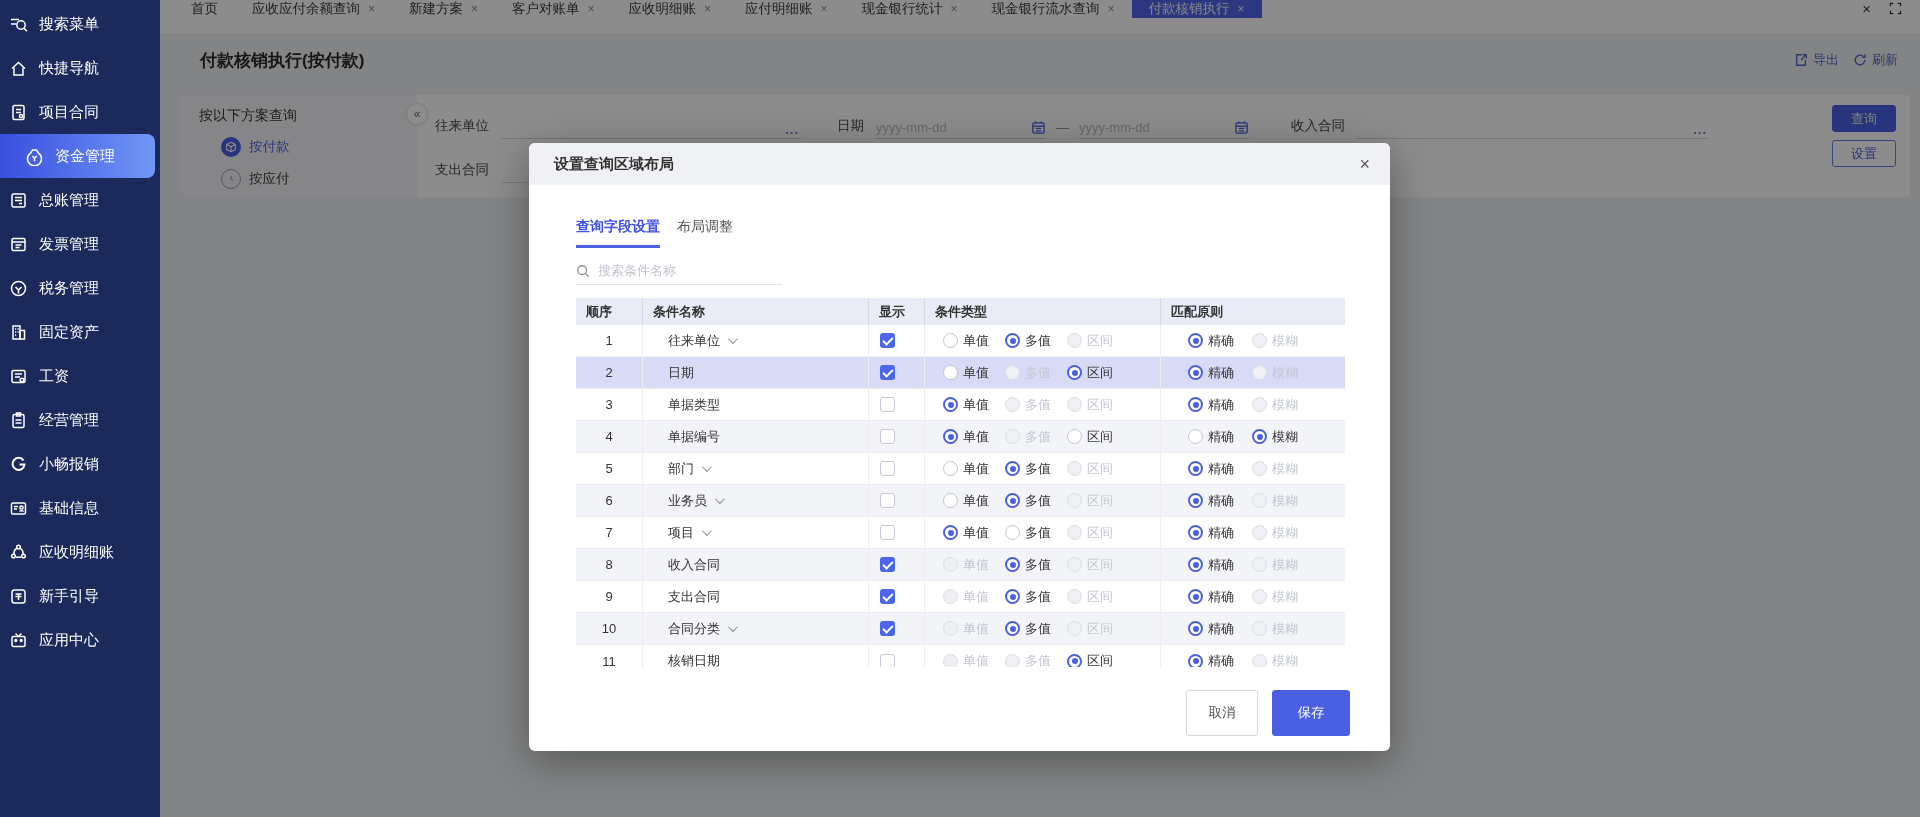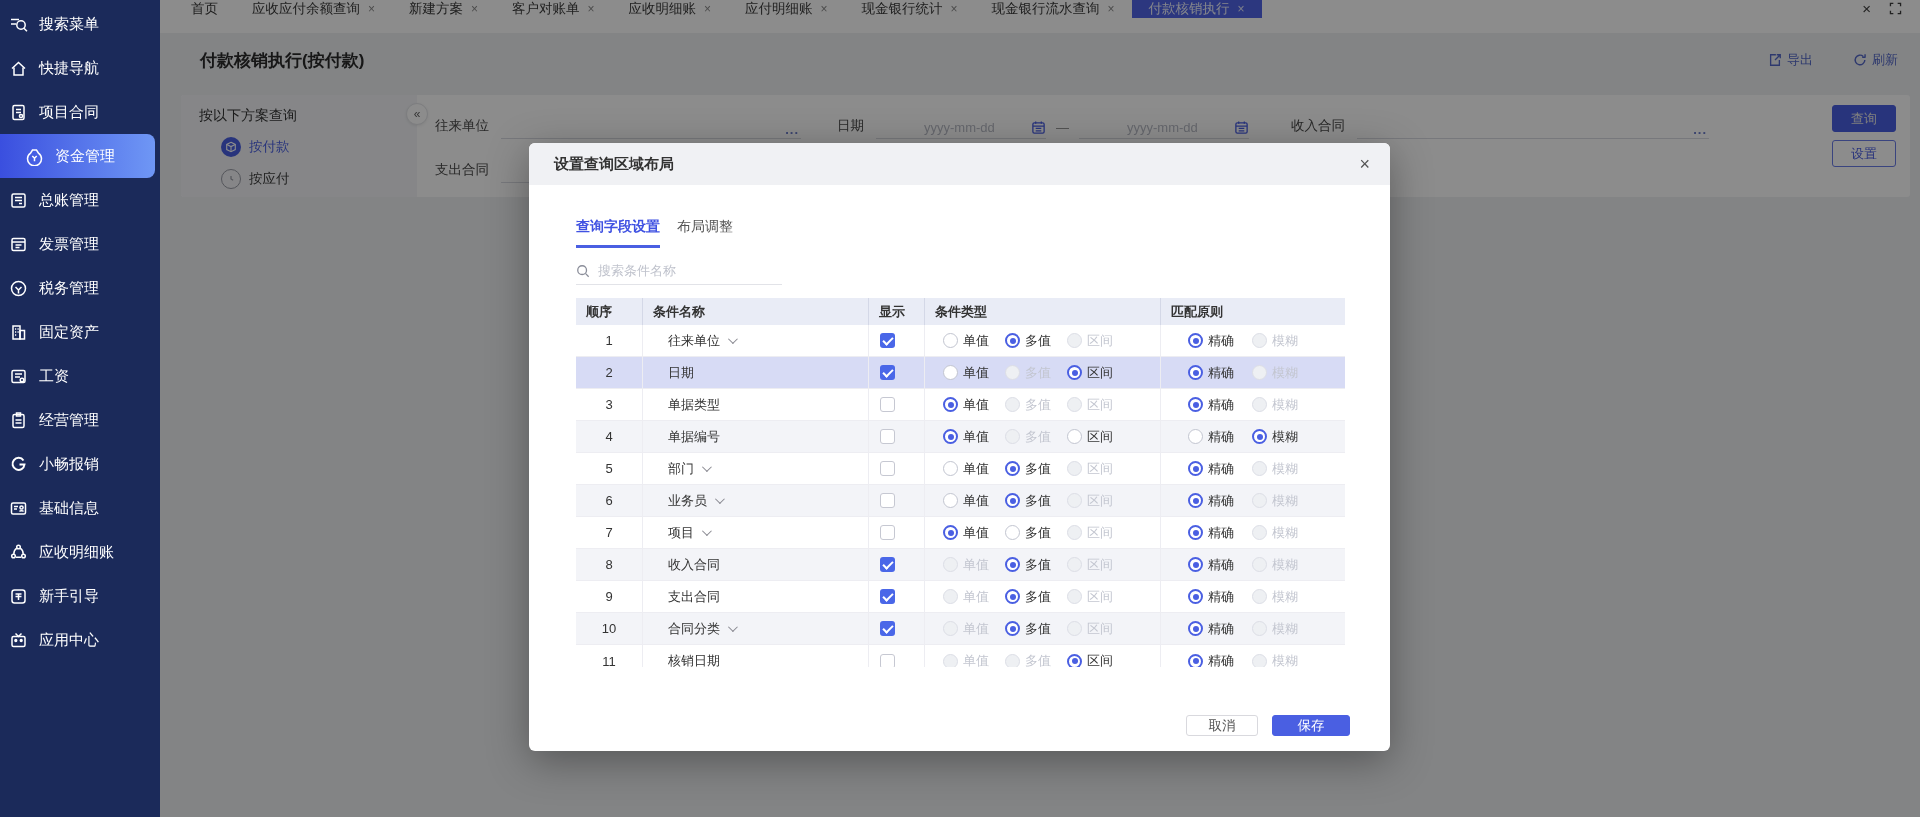--- a/index.html
+++ b/index.html
@@ -21,42 +21,42 @@
   .tab { display:flex; align-items:center; padding:0 17px; font-size:13.5px; color:#3a3a3a; cursor:pointer; white-space:nowrap; }
   .tab .tab-close { margin-left:8px; color:#8a8a8a; font-size:12px; }
   .tab.active { background:#5065e8; color:rgba(255,255,255,.92); }
   .tab.active .tab-close { color:rgba(255,255,255,.85); }
   .win-controls { display:flex; align-items:center; gap:18px; padding:0 18px; }
   .win-controls .wc { color:#3c3c3c; font-size:15px; cursor:pointer; display:flex; align-items:center; }
   .win-controls svg { width:13px; height:13px; }
 
   .page-header { height:54px; display:flex; align-items:center; padding:0 22px 0 40px; }
   .page-title { font-size:17px; font-weight:600; color:#2b2b2b; }
-  .header-actions { margin-left:auto; display:flex; gap:40px;align-items:flex-end; }
+  .header-actions { margin-left:auto; display:flex; gap:14px;align-items:flex-end; }
   .h-act { display:flex; align-items:center; gap:5px; color:#5468c8; font-size:13px; cursor:pointer; }
   .h-act svg { width:14px; height:14px; }
 
   
   .filter-card { position:absolute; left:21px; top:95px; width:1729px; height:102px; background:#ffffff; border-radius:3px; display:flex; }
   .scheme-panel { position:relative; width:236px; height:100%; background:#f4f5f8; padding:12px 0 0 18px; border-radius:3px 0 0 3px; }
   .scheme-title { font-size:14px; font-weight:400; color:#333; }
   .collapse-btn { position:absolute; right:-11px; top:8px; width:22px; height:22px; background:#fff; border:1px solid #e3e4e8; border-radius:50%; display:flex; align-items:center; justify-content:center; color:#666; font-size:12px; cursor:pointer; box-shadow:0 1px 3px rgba(0,0,0,.08); }
   .scheme-item { display:flex; align-items:center; gap:8px; margin:12px 0 0 22px; font-size:13.5px; color:#3a3a3a; cursor:pointer; }
   .scheme-item .sch-ic { width:20px; height:20px; border-radius:50%; display:flex; align-items:center; justify-content:center; }
   .scheme-item.active { color:#4a5fe2; }
   .scheme-item.active .sch-ic { background:#4a5fe2; }
   .scheme-item .sch-ic svg { width:12px; height:12px; }
   .scheme-item:not(.active) .sch-ic { border:1.5px solid #9a9ca6; }
   .scheme-item:not(.active) .sch-ic svg { width:12px; height:12px; }
 
   .filter-form { position:relative; flex:1; padding:14px 150px 0 18px; }
   .f-row { display:flex; align-items:flex-end; height:30px; margin-bottom:14px; }
   .f-label { font-size:13.5px; color:#4a4a4a; padding-bottom:4px; white-space:nowrap; }
   .f-input-wrap { display:flex; align-items:flex-end; border-bottom:1px solid #d9dbe2; margin-left:12px; padding-bottom:3px; }
-  .f-input { border:none; outline:none; background:transparent; font-size:13px; color:#333; width:100%; font-family:inherit;margin-left:48px; }
+  .f-input { border:none; outline:none; background:transparent; font-size:13px; color:#333; width:100%; font-family:inherit; }
   .f-input::placeholder { color:#b9bcc6; }
   .ellipsis-btn { color:#6b7bc9; font-weight:700; letter-spacing:1px; cursor:pointer; padding:0 2px; line-height:10px; }
   .cal-ic { cursor:pointer; display:flex; }
   .cal-ic svg { width:15px; height:15px; }
   .date-sep { color:#888; margin:0 10px; padding-bottom:4px; }
   .filter-btns { position:absolute; right:14px; top:10px; display:flex; flex-direction:column; gap:8px; }
   .btn { width:64px; height:27px; border-radius:3px; font-size:13px; display:flex; align-items:center; justify-content:center; cursor:pointer; }
   .btn-primary { background:#4a5fe2; color:#e5e5e5; border:1px solid #4a5fe2; }
   .btn-outline { background:#fff; color:#4a5fe2; border:1px solid #6b7ce8; }
 
@@ -101,21 +101,21 @@
   .opt { display:flex; align-items:center; gap:5px; }
   .radio { width:15px; height:15px; border-radius:50%; position:relative; flex:none; }
   .radio.on { border:2px solid #4a5fe2; background:#fff; cursor:pointer; }
   .radio.on::after { content:''; position:absolute; inset:2.5px; border-radius:50%; background:#4a5fe2; }
   .radio.off { border:1px solid #c2c5d0; background:#fff; cursor:pointer; }
   .radio.disabled { border:1px solid #dcdee6; background:#eef0f3; }
   .opt .olabel { color:#333; }
   .opt.disabled .olabel { color:#c3c6d0; }
 
   .modal-footer { position:absolute; right:40px; bottom:15px; display:flex; gap:14px; }
-  .mbtn { height:21px; border-radius:3px; font-size:13.5px; display:flex; align-items:center; justify-content:center; cursor:pointer; }
+  .mbtn { height:46px; border-radius:3px; font-size:13.5px; display:flex; align-items:center; justify-content:center; cursor:pointer; }
   .mbtn-cancel { width:72px; background:#fff; border:1px solid #d9d9de; color:#555; }
   .mbtn-save { width:78px; background:#4a5fe2; border:1px solid #4a5fe2; color:#fff; }
 </style>
 </head>
 <body>
 
 <div class="screen">
 
   <aside class="sidebar" id="sidebar">
       <div class="side-item">

